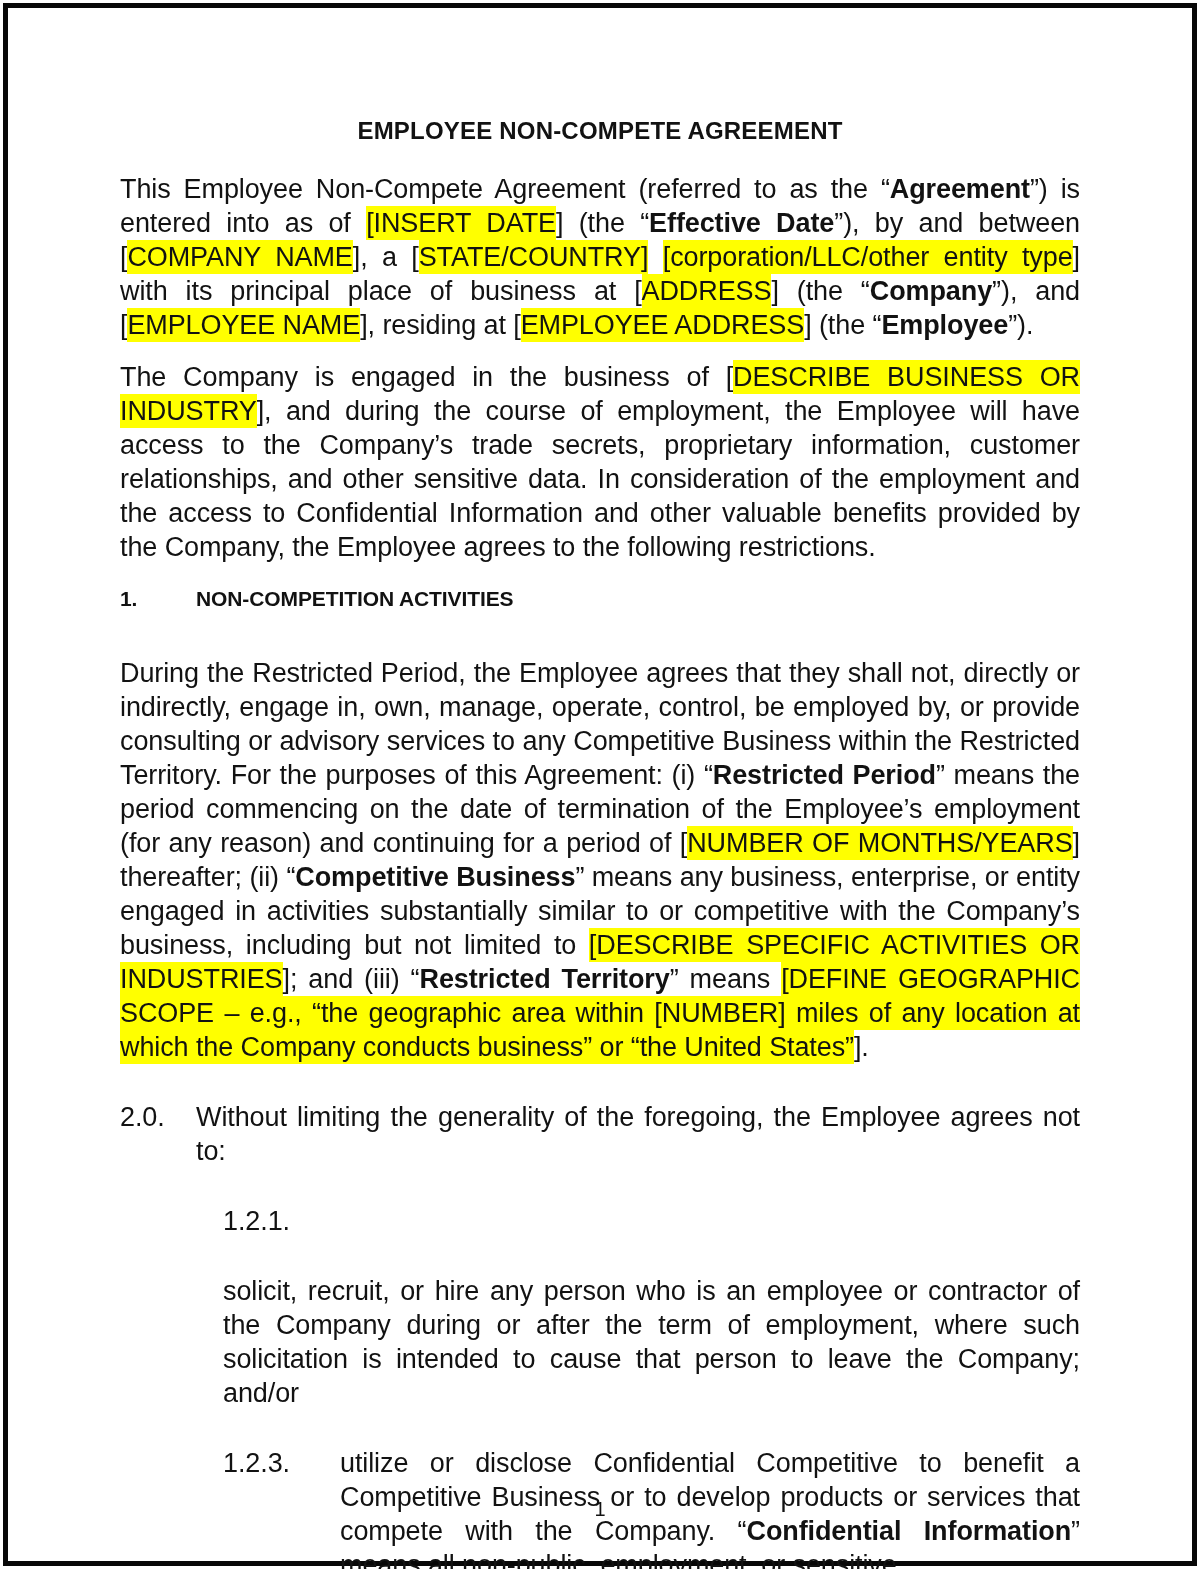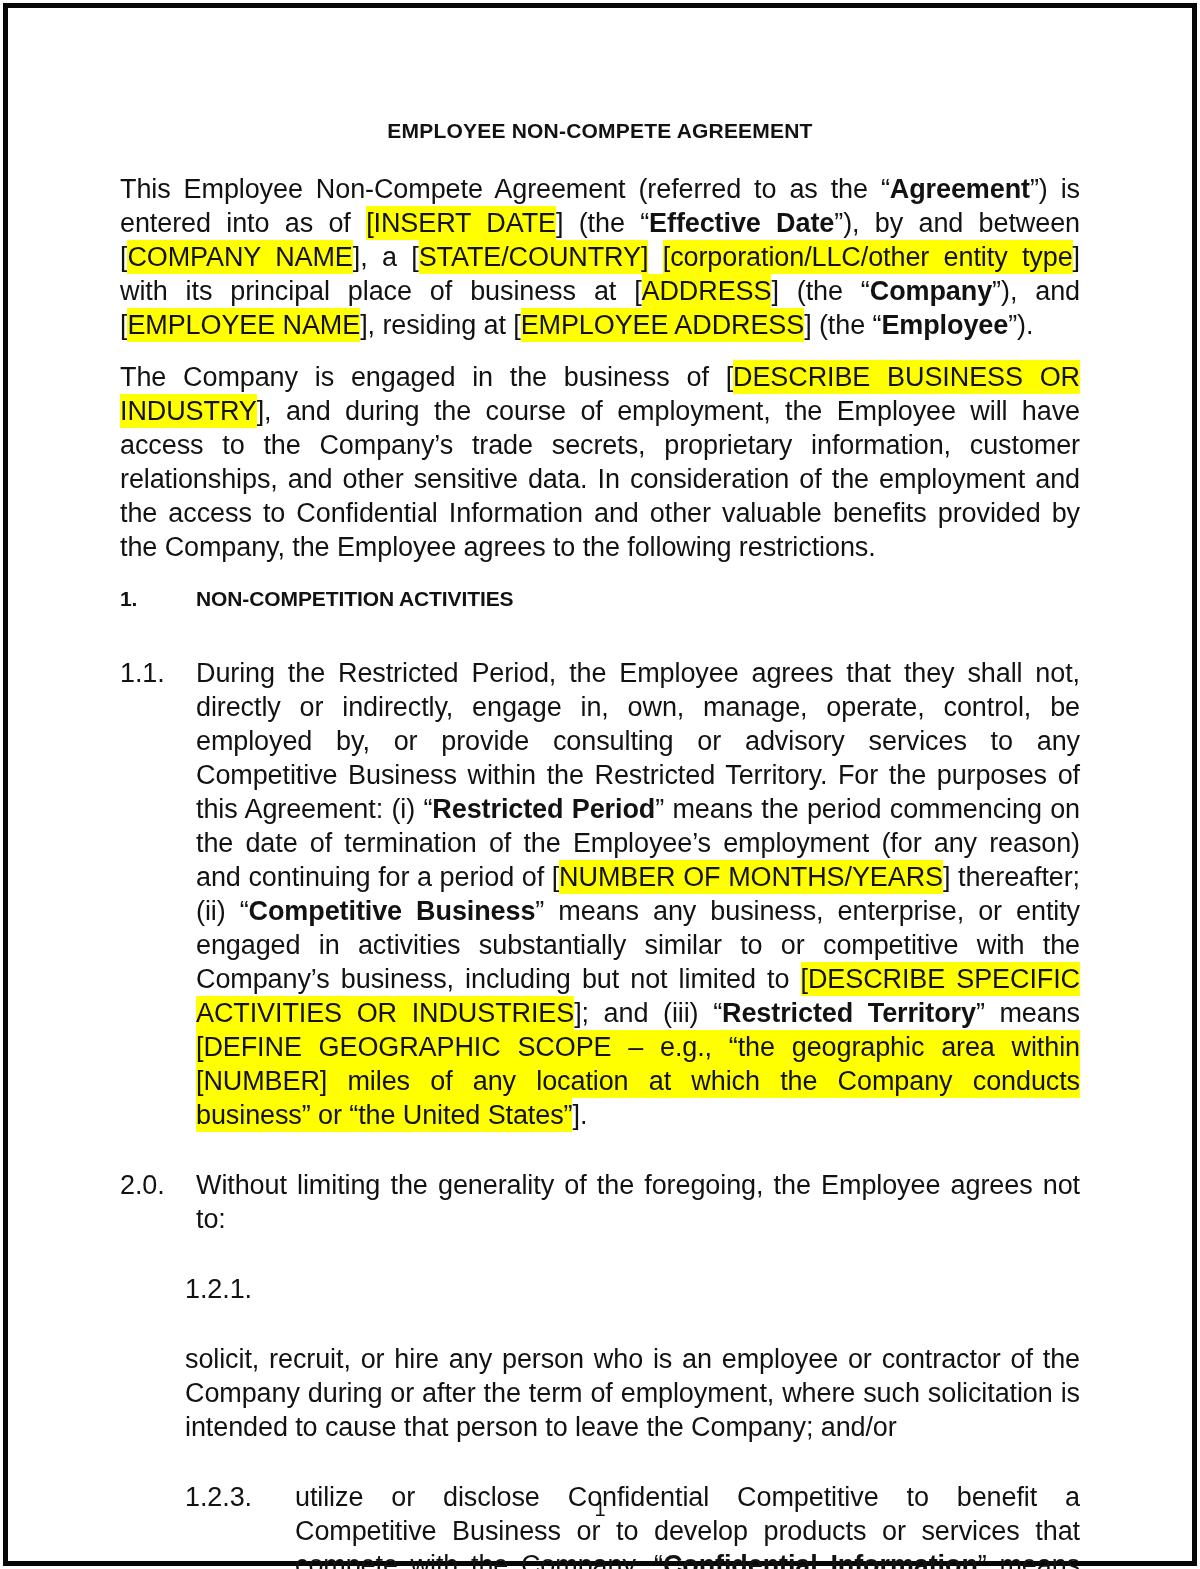--- a/index.html
+++ b/index.html
@@ -24,21 +24,21 @@
   }
   .content {
     position: absolute;
     left: 120px;
     top: 114px;
     width: 960px;
   }
   .doc-title {
     text-align: center;
     font-weight: 700;
-    font-size: 21px;
+    font-size: 24px;
     line-height: 34px;
     margin-bottom: 24px;
     letter-spacing: 0.2px;
   }
   .block {
     display: flex;
     font-size: 27px;
     line-height: 34px;
     letter-spacing: -0.1px;
   }
@@ -49,21 +49,21 @@
   .block.paragraph { margin-bottom: 18px; }
   .block.heading {
     font-weight: 700;
     font-size: 21px;
     margin-top: 16px;
     margin-bottom: 40px;
   }
   .block.heading .btext { text-align: left; }
   .block.clause { margin-bottom: 36px; }
   .block .num { flex: 0 0 76px; }
-  .block.clause.l2 { margin-left: 65px; }
+  .block.clause.l2 { margin-left: 103px; gap: 7px; }
   .block.clause.l2 .num { flex: 0 0 110px; }
   .b { font-weight: 700; }
   .hl {
     background: var(--hl, #ffff00);
     padding: 2px 0;
   }
   .page-number {
     position: absolute;
     left: 0;
     right: 0;
@@ -84,21 +84,20 @@
           <div class="btext"><span>This Employee Non-Compete Agreement (referred to as the “</span><span class="b">Agreement</span><span>”) is entered into as of </span><span class="hl">[INSERT DATE</span><span>] (the “</span><span class="b">Effective Date</span><span>”), by and between [</span><span class="hl">COMPANY NAME</span><span>], a [</span><span class="hl">STATE/COUNTRY]</span><span> </span><span class="hl">[corporation/LLC/other entity type</span><span>] with its principal place of business at [</span><span class="hl">ADDRESS</span><span>] (the “</span><span class="b">Company</span><span>”), and [</span><span class="hl">EMPLOYEE NAME</span><span>], residing at [</span><span class="hl">EMPLOYEE ADDRESS</span><span>] (the “</span><span class="b">Employee</span><span>”).</span></div>
         </div>
         <div class="block paragraph">
           <div class="btext"><span>The Company is engaged in the business of [</span><span class="hl">DESCRIBE BUSINESS OR INDUSTRY</span><span>], and during the course of employment, the Employee will have access to the Company’s trade secrets, proprietary information, customer relationships, and other sensitive data. In consideration of the employment and the access to Confidential Information and other valuable benefits provided by the Company, the Employee agrees to the following restrictions.</span></div>
         </div>
         <div class="block heading">
           <span class="num">1.</span>
           <div class="btext"><span class="b">NON-COMPETITION ACTIVITIES</span></div>
         </div>
         <div class="block clause l1">
-          <span class="num">1.1.</span>
           <div class="btext"><span>During the Restricted Period, the Employee agrees that they shall not, directly or indirectly, engage in, own, manage, operate, control, be employed by, or provide consulting or advisory services to any Competitive Business within the Restricted Territory. For the purposes of this Agreement: (i) “</span><span class="b">Restricted Period</span><span>” means the period commencing on the date of termination of the Employee’s employment (for any reason) and continuing for a period of [</span><span class="hl">NUMBER OF MONTHS/YEARS</span><span>] thereafter; (ii) “</span><span class="b">Competitive Business</span><span>” means any business, enterprise, or entity engaged in activities substantially similar to or competitive with the Company’s business, including but not limited to </span><span class="hl">[DESCRIBE SPECIFIC ACTIVITIES OR INDUSTRIES</span><span>]; and (iii) “</span><span class="b">Restricted Territory</span><span>” means </span><span class="hl">[DEFINE GEOGRAPHIC SCOPE – e.g., “the geographic area within [NUMBER] miles of any location at which the Company conducts business” or “the United States”</span><span>].</span></div>
         </div>
         <div class="block clause l1">
           <span class="num">2.0.</span>
           <div class="btext"><span>Without limiting the generality of the foregoing, the Employee agrees not to:</span></div>
         </div>
         <div class="block clause l2">
           <span class="num">1.2.1.</span>
         </div>
         <div class="block clause l2">

